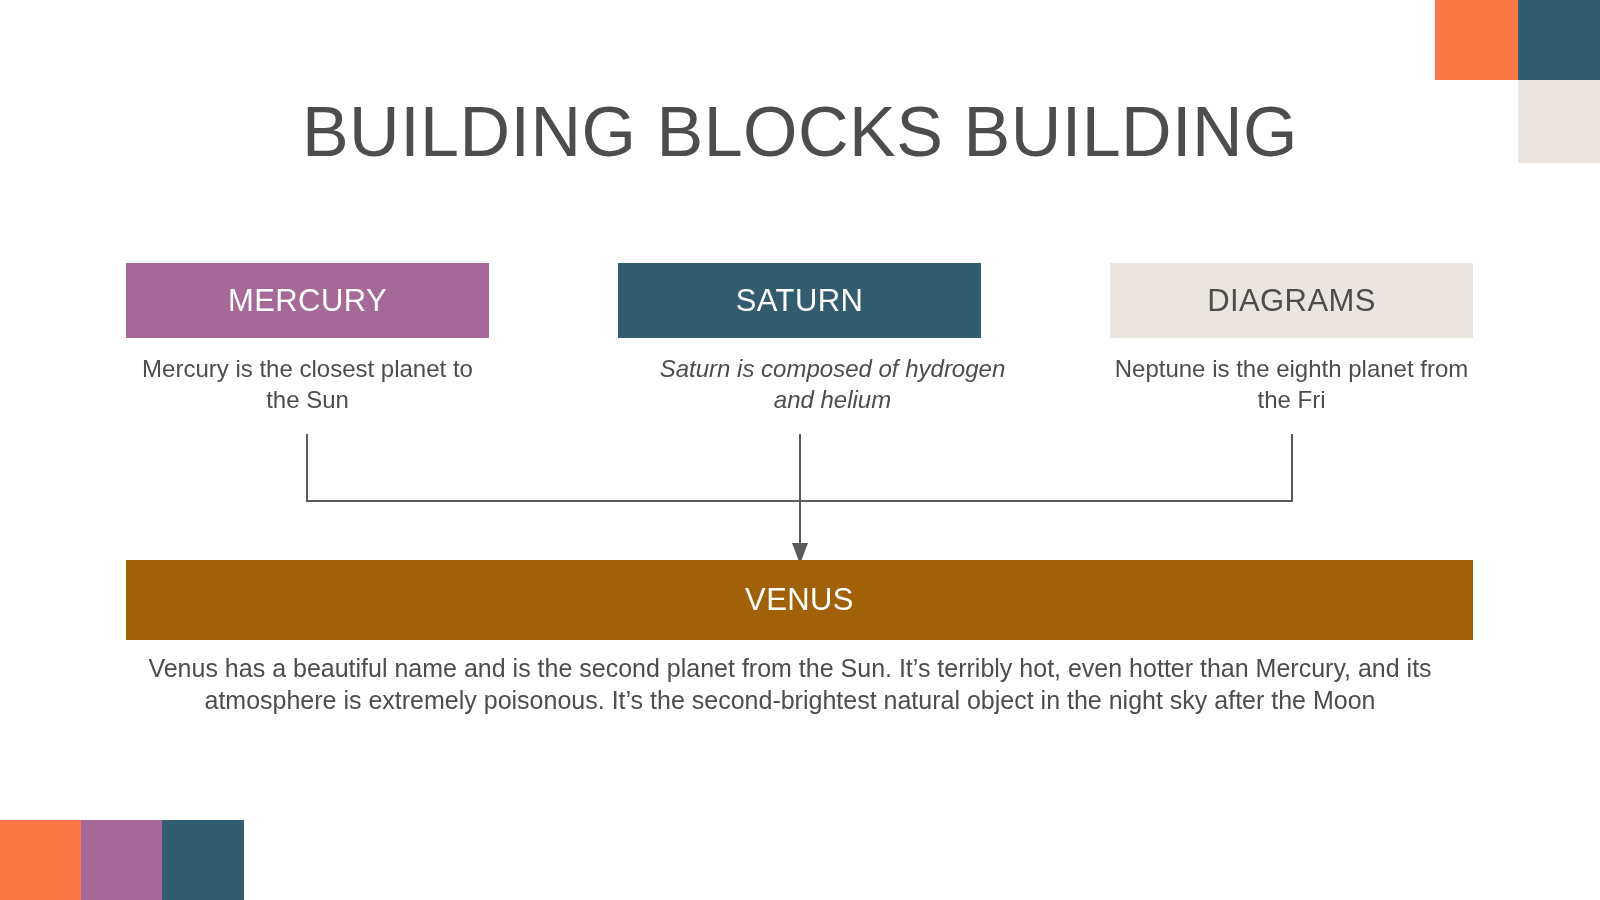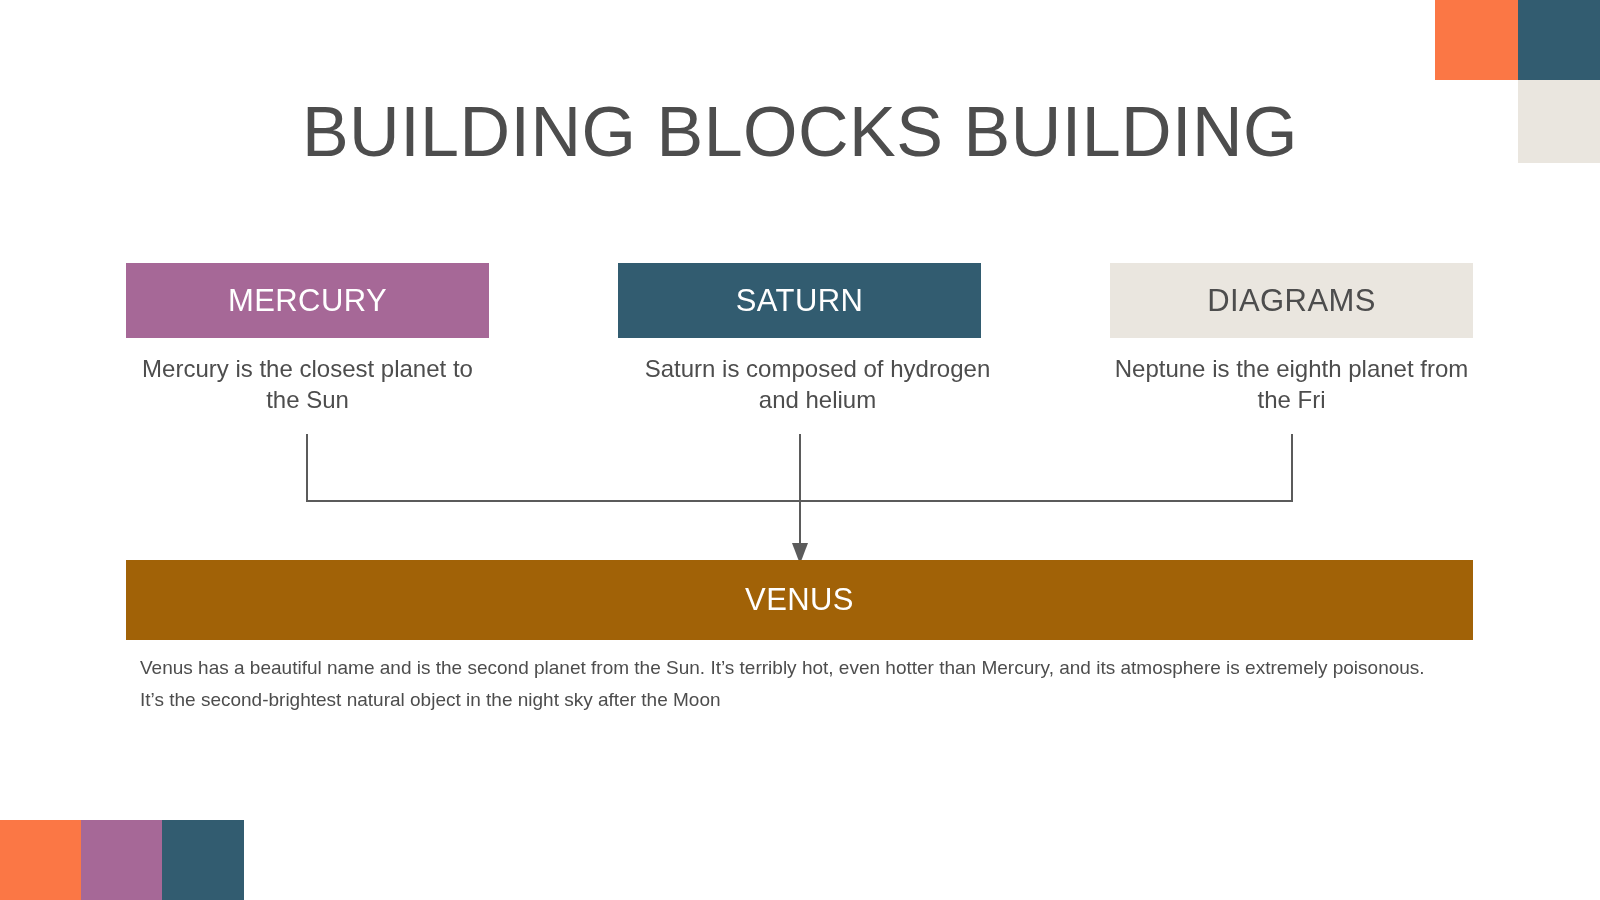--- a/index.html
+++ b/index.html
@@ -111,21 +111,21 @@
   .caption {
     position: absolute;
     top: 353px;
     width: 363px;
     text-align: center;
     font-size: 24px;
     line-height: 31px;
     color: #4d4d4d;
   }
   .caption-1 { left: 126px; }
-  .caption-2 { left: 636px; }
+  .caption-2 { left: 651px; font-style: italic; }
   .caption-3 { left: 1110px; }
 
   
   .line {
     position: absolute;
     background: #5b5b5b;
   }
   .v-left   { left: 306px;  top: 434px; width: 2px;  height: 68px; }
   .v-right  { left: 1291px; top: 434px; width: 2px;  height: 68px; }
   .h-bus    { left: 306px;  top: 500px; width: 987px; height: 2px; }
@@ -158,24 +158,24 @@
     line-height: 34px;
     letter-spacing: 0.4px;
     color: #ffffff;
     white-space: nowrap;
   }
   .venus-paragraph {
     position: absolute;
     left: 140px;
     top: 652px;
     width: 1300px;
-    font-size: 19px;
+    font-size: 25px;
     line-height: 32px;
     color: #4d4d4d;
-    text-align: left;
+    text-align: center;
   }
 </style>
 </head>
 <body>
 
 <div class="slide">
 
   <div class="deco deco-tr-orange"></div>
   <div class="deco deco-tr-teal"></div>
   <div class="deco deco-tr-beige"></div>

